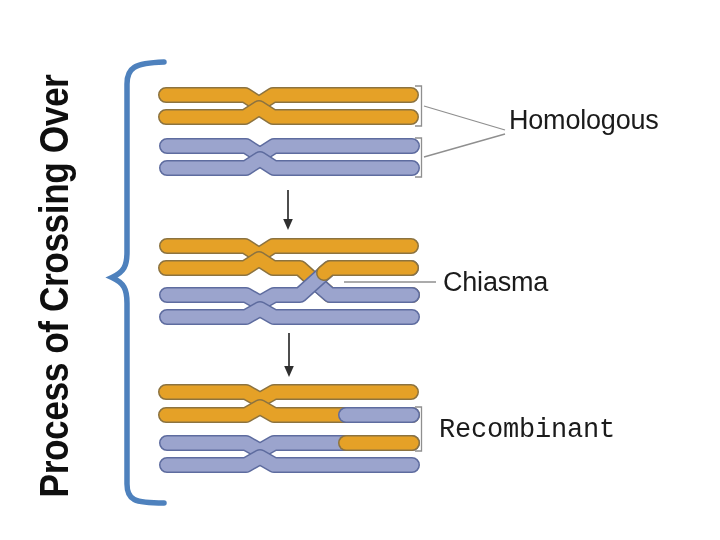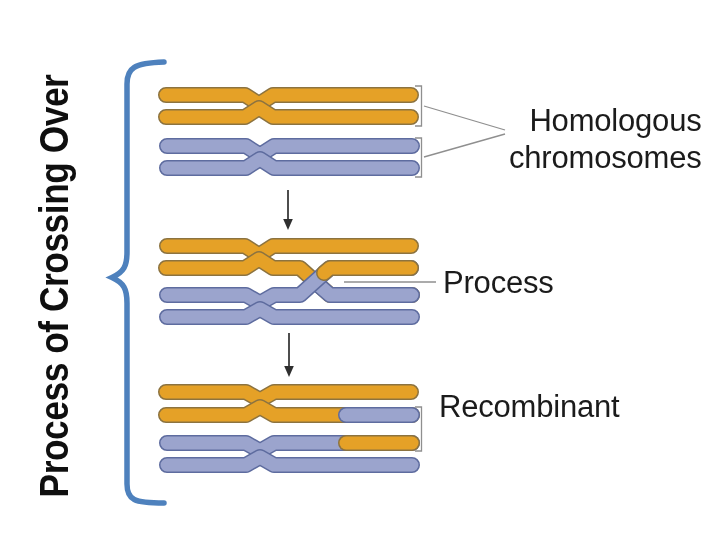--- a/index.html
+++ b/index.html
@@ -14,25 +14,25 @@
   .ol-blue{stroke:var(--c-blue-outline);}
   .fl-blue{stroke:var(--c-blue);}
   .annline{stroke:var(--c-annotation);stroke-width:1.3;fill:none;}
   .brace{stroke:var(--c-brace);stroke-width:5.5;fill:none;stroke-linecap:round;}
   .arrowline{stroke:var(--c-arrow);stroke-width:1.7;}
   .arrowhead{fill:var(--c-arrow);stroke:none;}
   .vtitle{position:absolute;left:54px;top:286px;
           transform:translate(-50%,-50%) rotate(-90deg) scaleX(0.86);
           white-space:nowrap;font-size:41px;font-weight:700;letter-spacing:-0.5px;
           color:#0f0f0f;}
-  .lbl{position:absolute;font-size:31px;line-height:37px;color:var(--c-ink);
-       letter-spacing:-0.2px;text-align:right;}
+  .lbl{position:absolute;font-size:27px;line-height:37px;color:var(--c-ink);
+       letter-spacing:-0.2px;}
   .lbl-homologous{left:509px;top:102px;}
   .lbl-chiasma{left:443px;top:264px;}
-  .lbl-recombinant{left:439px;top:388px;}
+  .lbl-recombinant{left:439px;top:412px;font-family:Liberation Mono, monospace;}
 </style>
 </head>
 <body>
 
 <div class="stage">
 
   <svg width="720" height="540" viewBox="0 0 720 540">
 
     <path class="brace" d="M164,62 C134,63 127,68 127,84 L127,252 C127,266 124,272 112,277.5
              C124,283 127,289 127,303 L127,484 C127,500 134,503 164,503"></path>
@@ -86,21 +86,20 @@
     <line class="annline" x1="424" y1="106" x2="505" y2="130"></line>
     <line class="annline" x1="424" y1="157" x2="505" y2="134"></line>
     <line class="annline" x1="344" y1="282" x2="436" y2="282"></line>
     <path class="annline" d="M415,407 L421.5,407 L421.5,451 L415,451"></path>
   </svg>
 
   <div class="vtitle">Process of Crossing Over</div>
 
   <div class="lbl lbl-homologous">
     <div>Homologous</div>
-    <div>chromosomes</div>
   </div>
   <div class="lbl lbl-chiasma">
-    <div>Process</div>
+    <div>Chiasma</div>
   </div>
   <div class="lbl lbl-recombinant">
     <div>Recombinant</div>
   </div>
 </div>
 
 </body></html>

